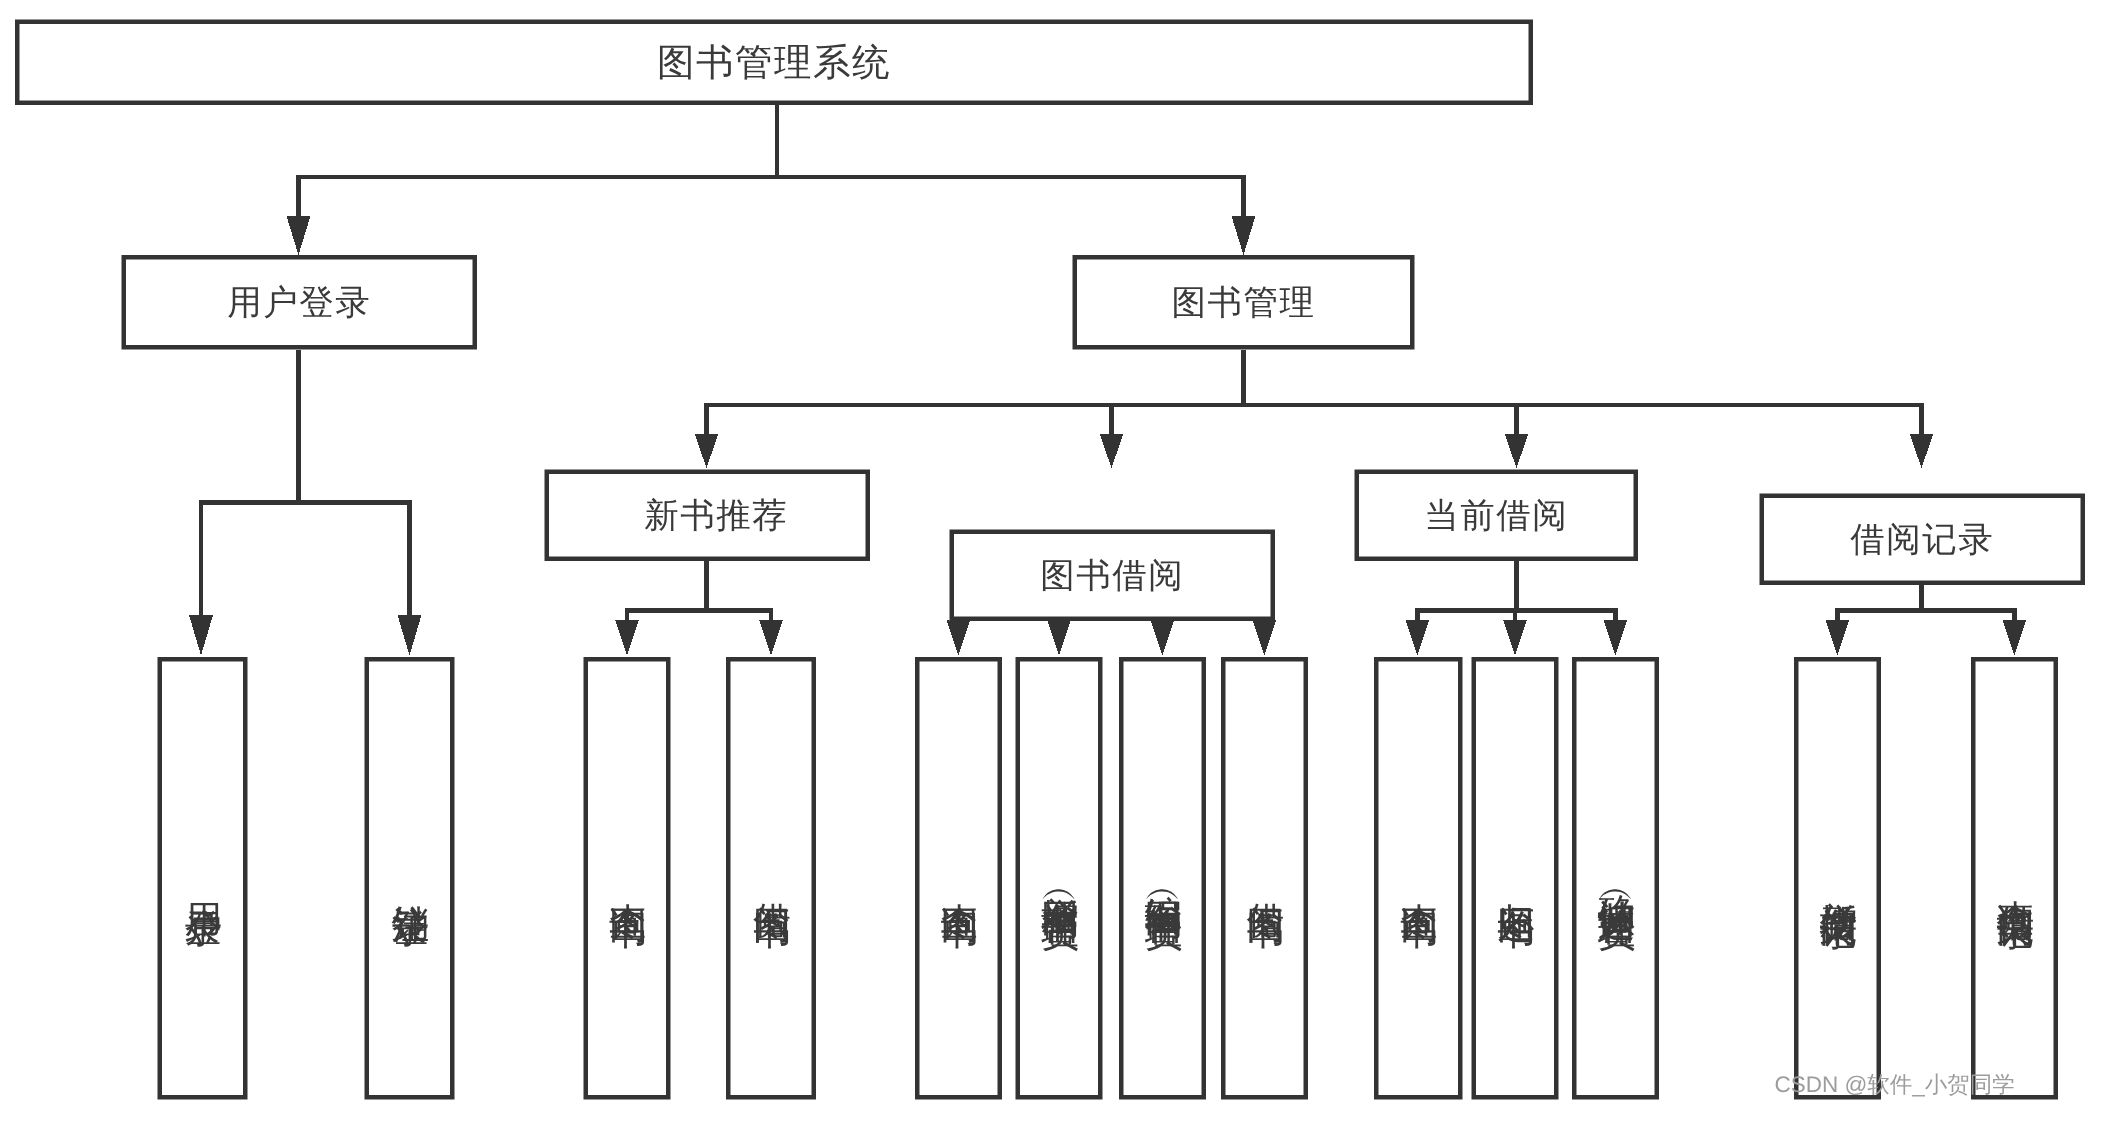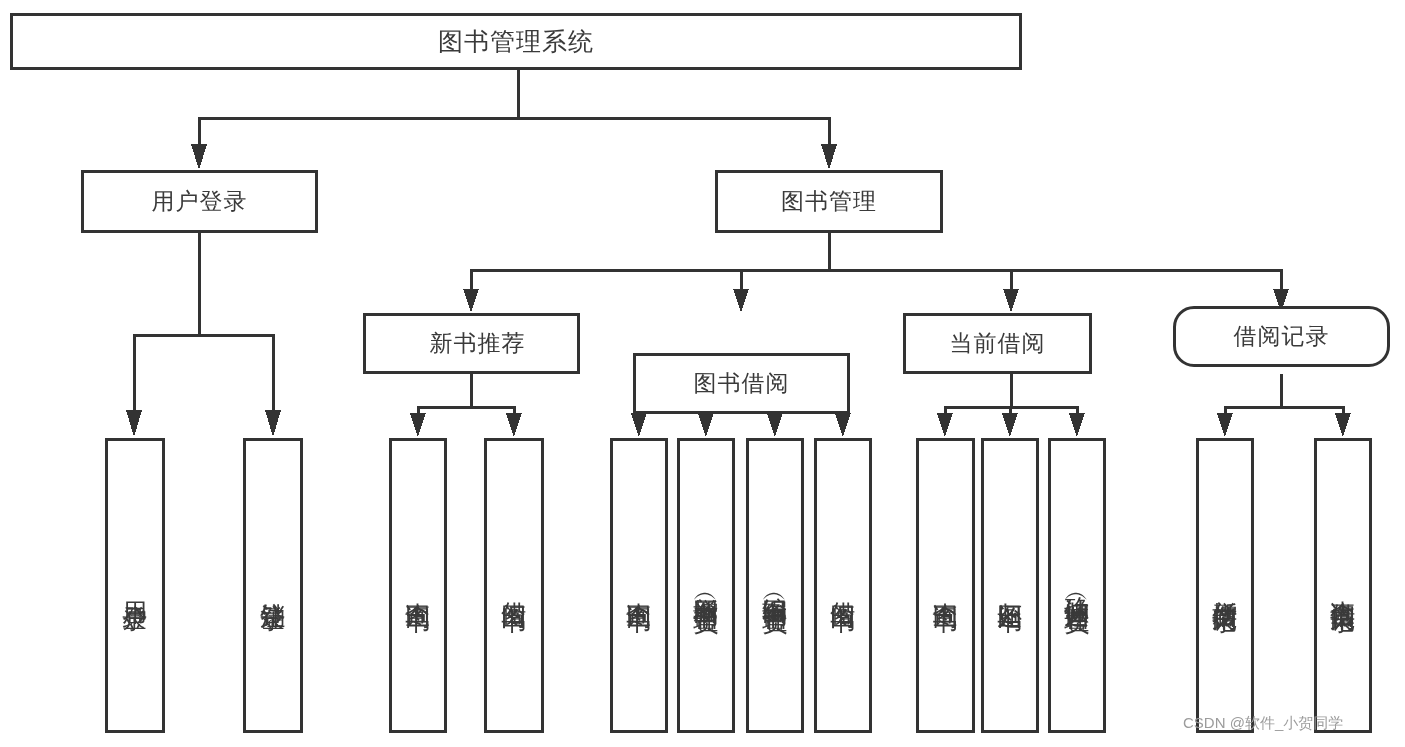--- a/index.html
+++ b/index.html
@@ -115,21 +115,21 @@
   </svg>
 
   <div class="node root-node" style="left:10px; top:13px; width:1012px; height:57px;">图书管理系统</div>
 
   <div class="node h-node" style="left:81px; top:170px; width:237px; height:63px;">用户登录</div>
   <div class="node h-node" style="left:715px; top:170px; width:228px; height:63px;">图书管理</div>
 
   <div class="node h-node" style="left:363px; top:313px; width:217px; height:61px;padding-left:12px;">新书推荐</div>
   <div class="node h-node" style="left:633px; top:313px; width:217px; height:61px;margin-top:40px;">图书借阅</div>
   <div class="node h-node" style="left:903px; top:313px; width:189px; height:61px;">当前借阅</div>
-  <div class="node h-node" style="left:1173px; top:306px; width:217px; height:61px;border-radius:21px;">借阅记录</div>
+  <div class="node h-node" style="left:1173px; top:329px; width:217px; height:61px;">借阅记录</div>
 
   <div class="node v-node" style="left:105px; top:438px; width:60px; height:295px;">用户登录</div>
   <div class="node v-node" style="left:243px; top:438px; width:60px; height:295px;">注销登录</div>
 
   <div class="node v-node" style="left:389px; top:438px; width:58px; height:295px;">查询图书</div>
   <div class="node v-node" style="left:484px; top:438px; width:60px; height:295px;">借阅图书</div>
 
   <div class="node v-node" style="left:610px; top:438px; width:58px; height:295px;">查询图书</div>
   <div class="node v-node" style="left:677px; top:438px; width:58px; height:295px;">新增图书（管理员）</div>
   <div class="node v-node" style="left:746px; top:438px; width:58px; height:295px;">编辑图书（管理员）</div>

